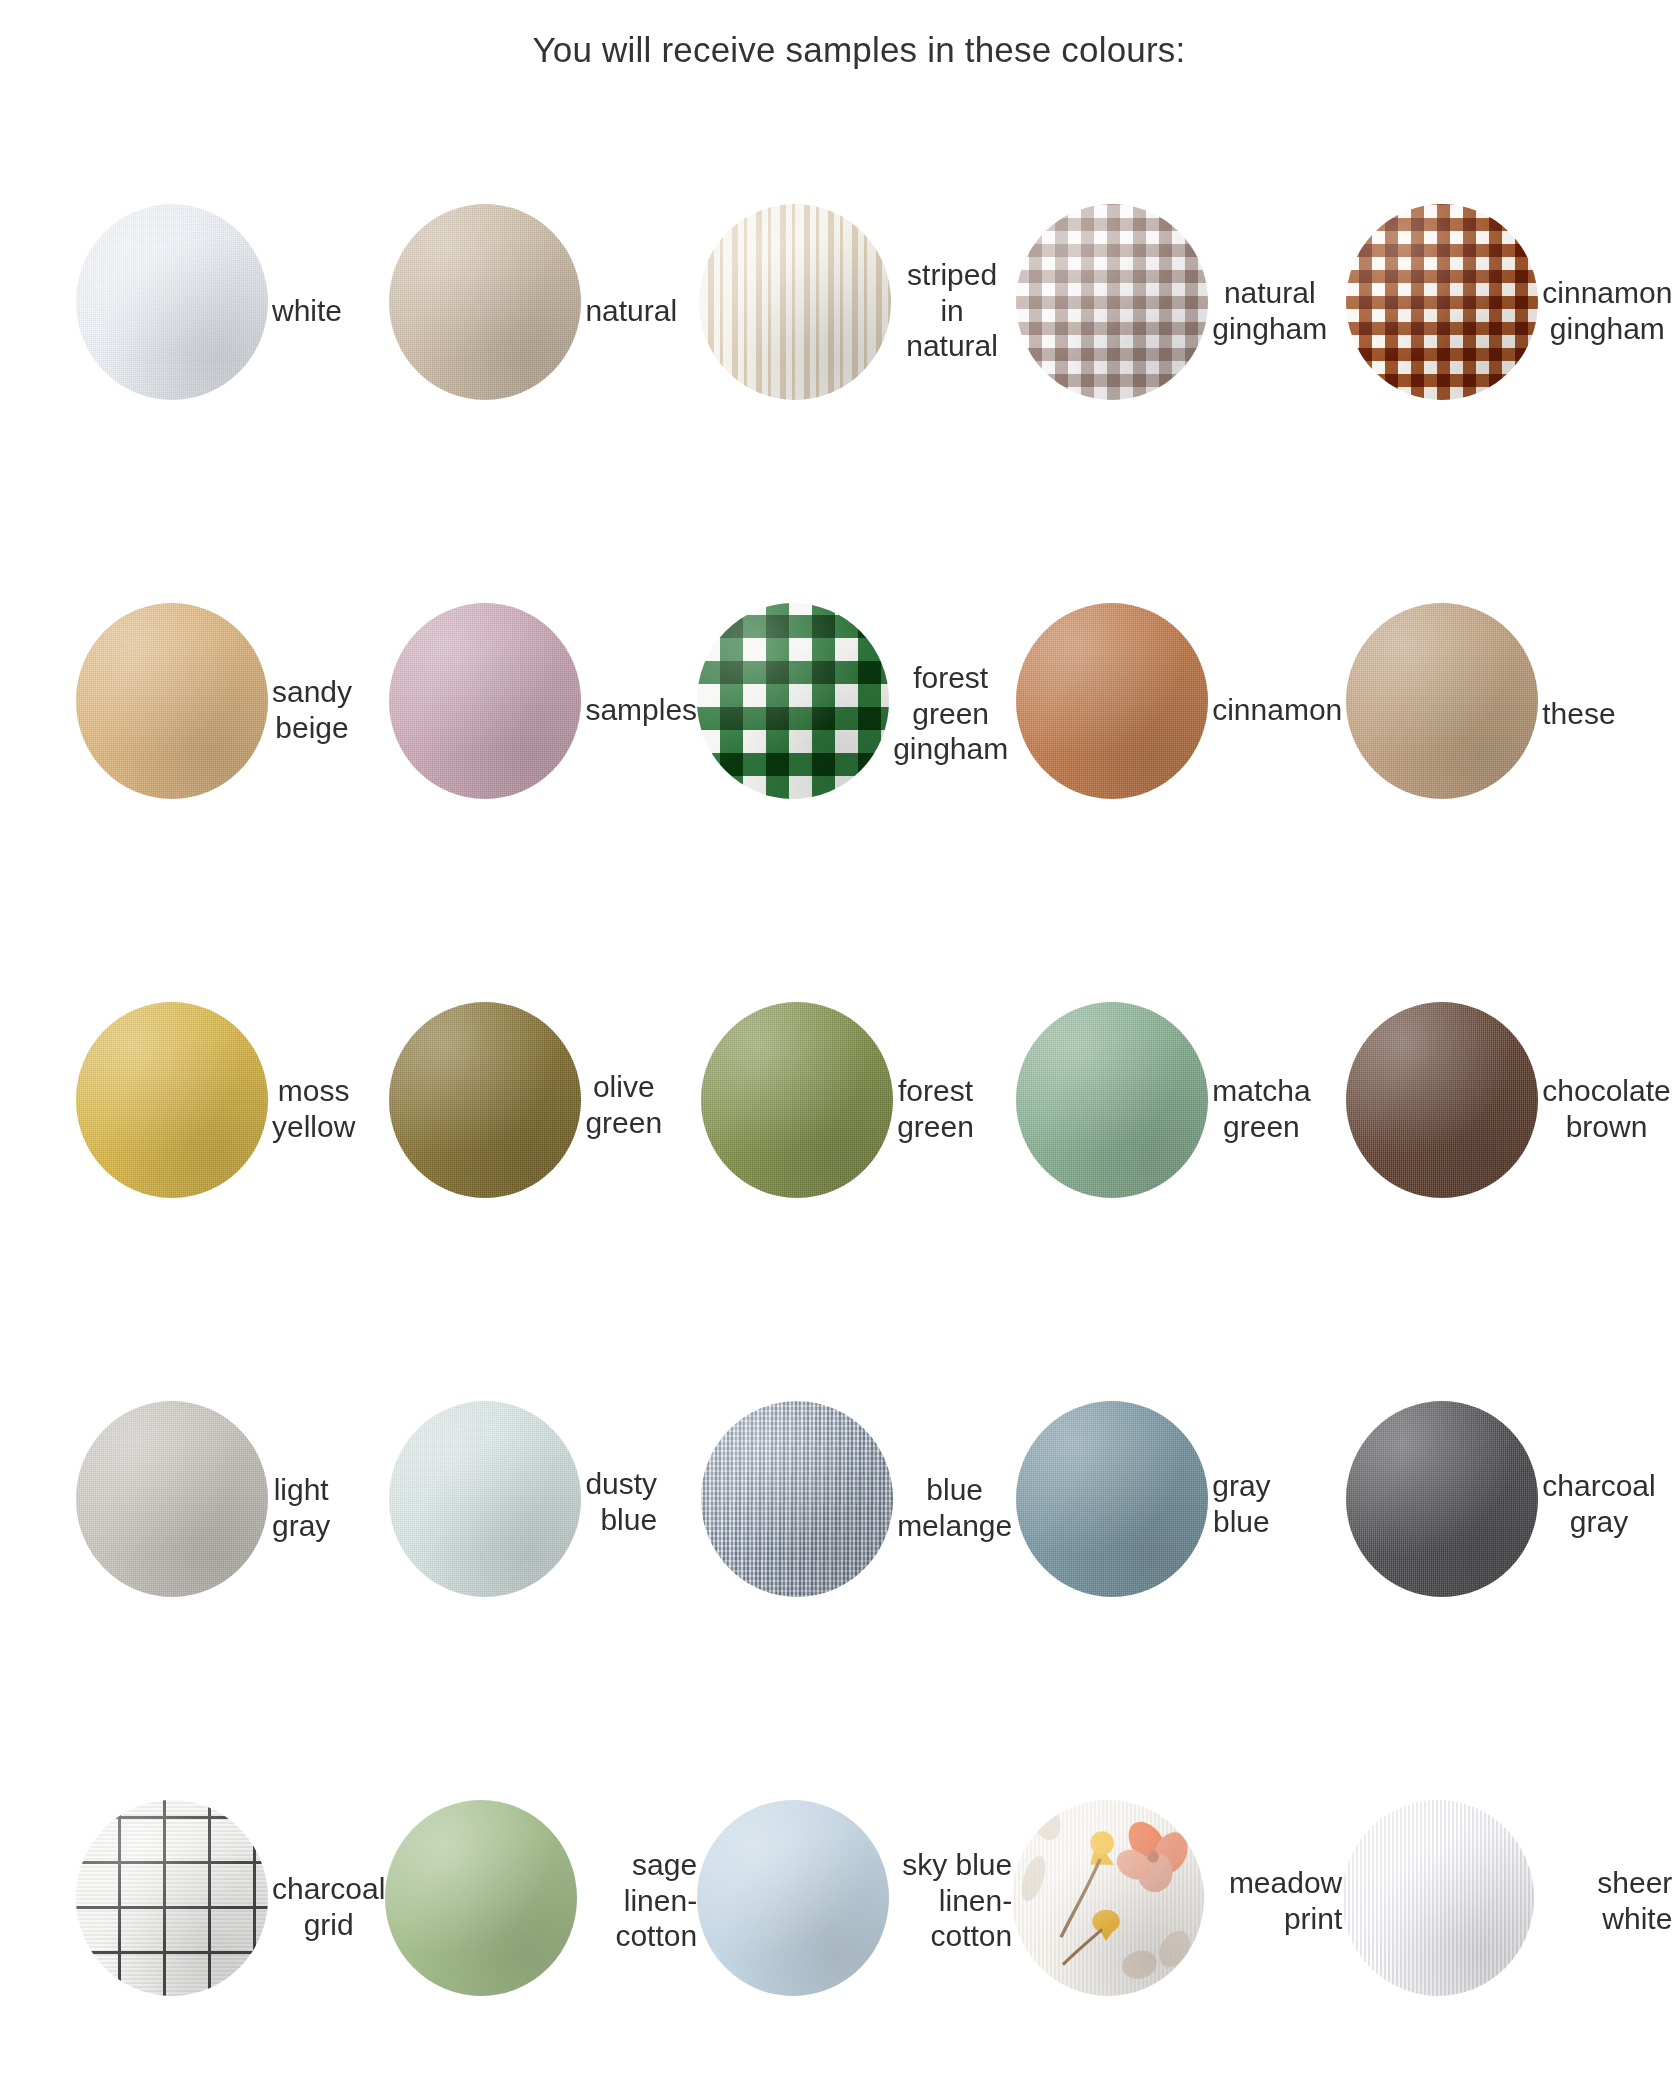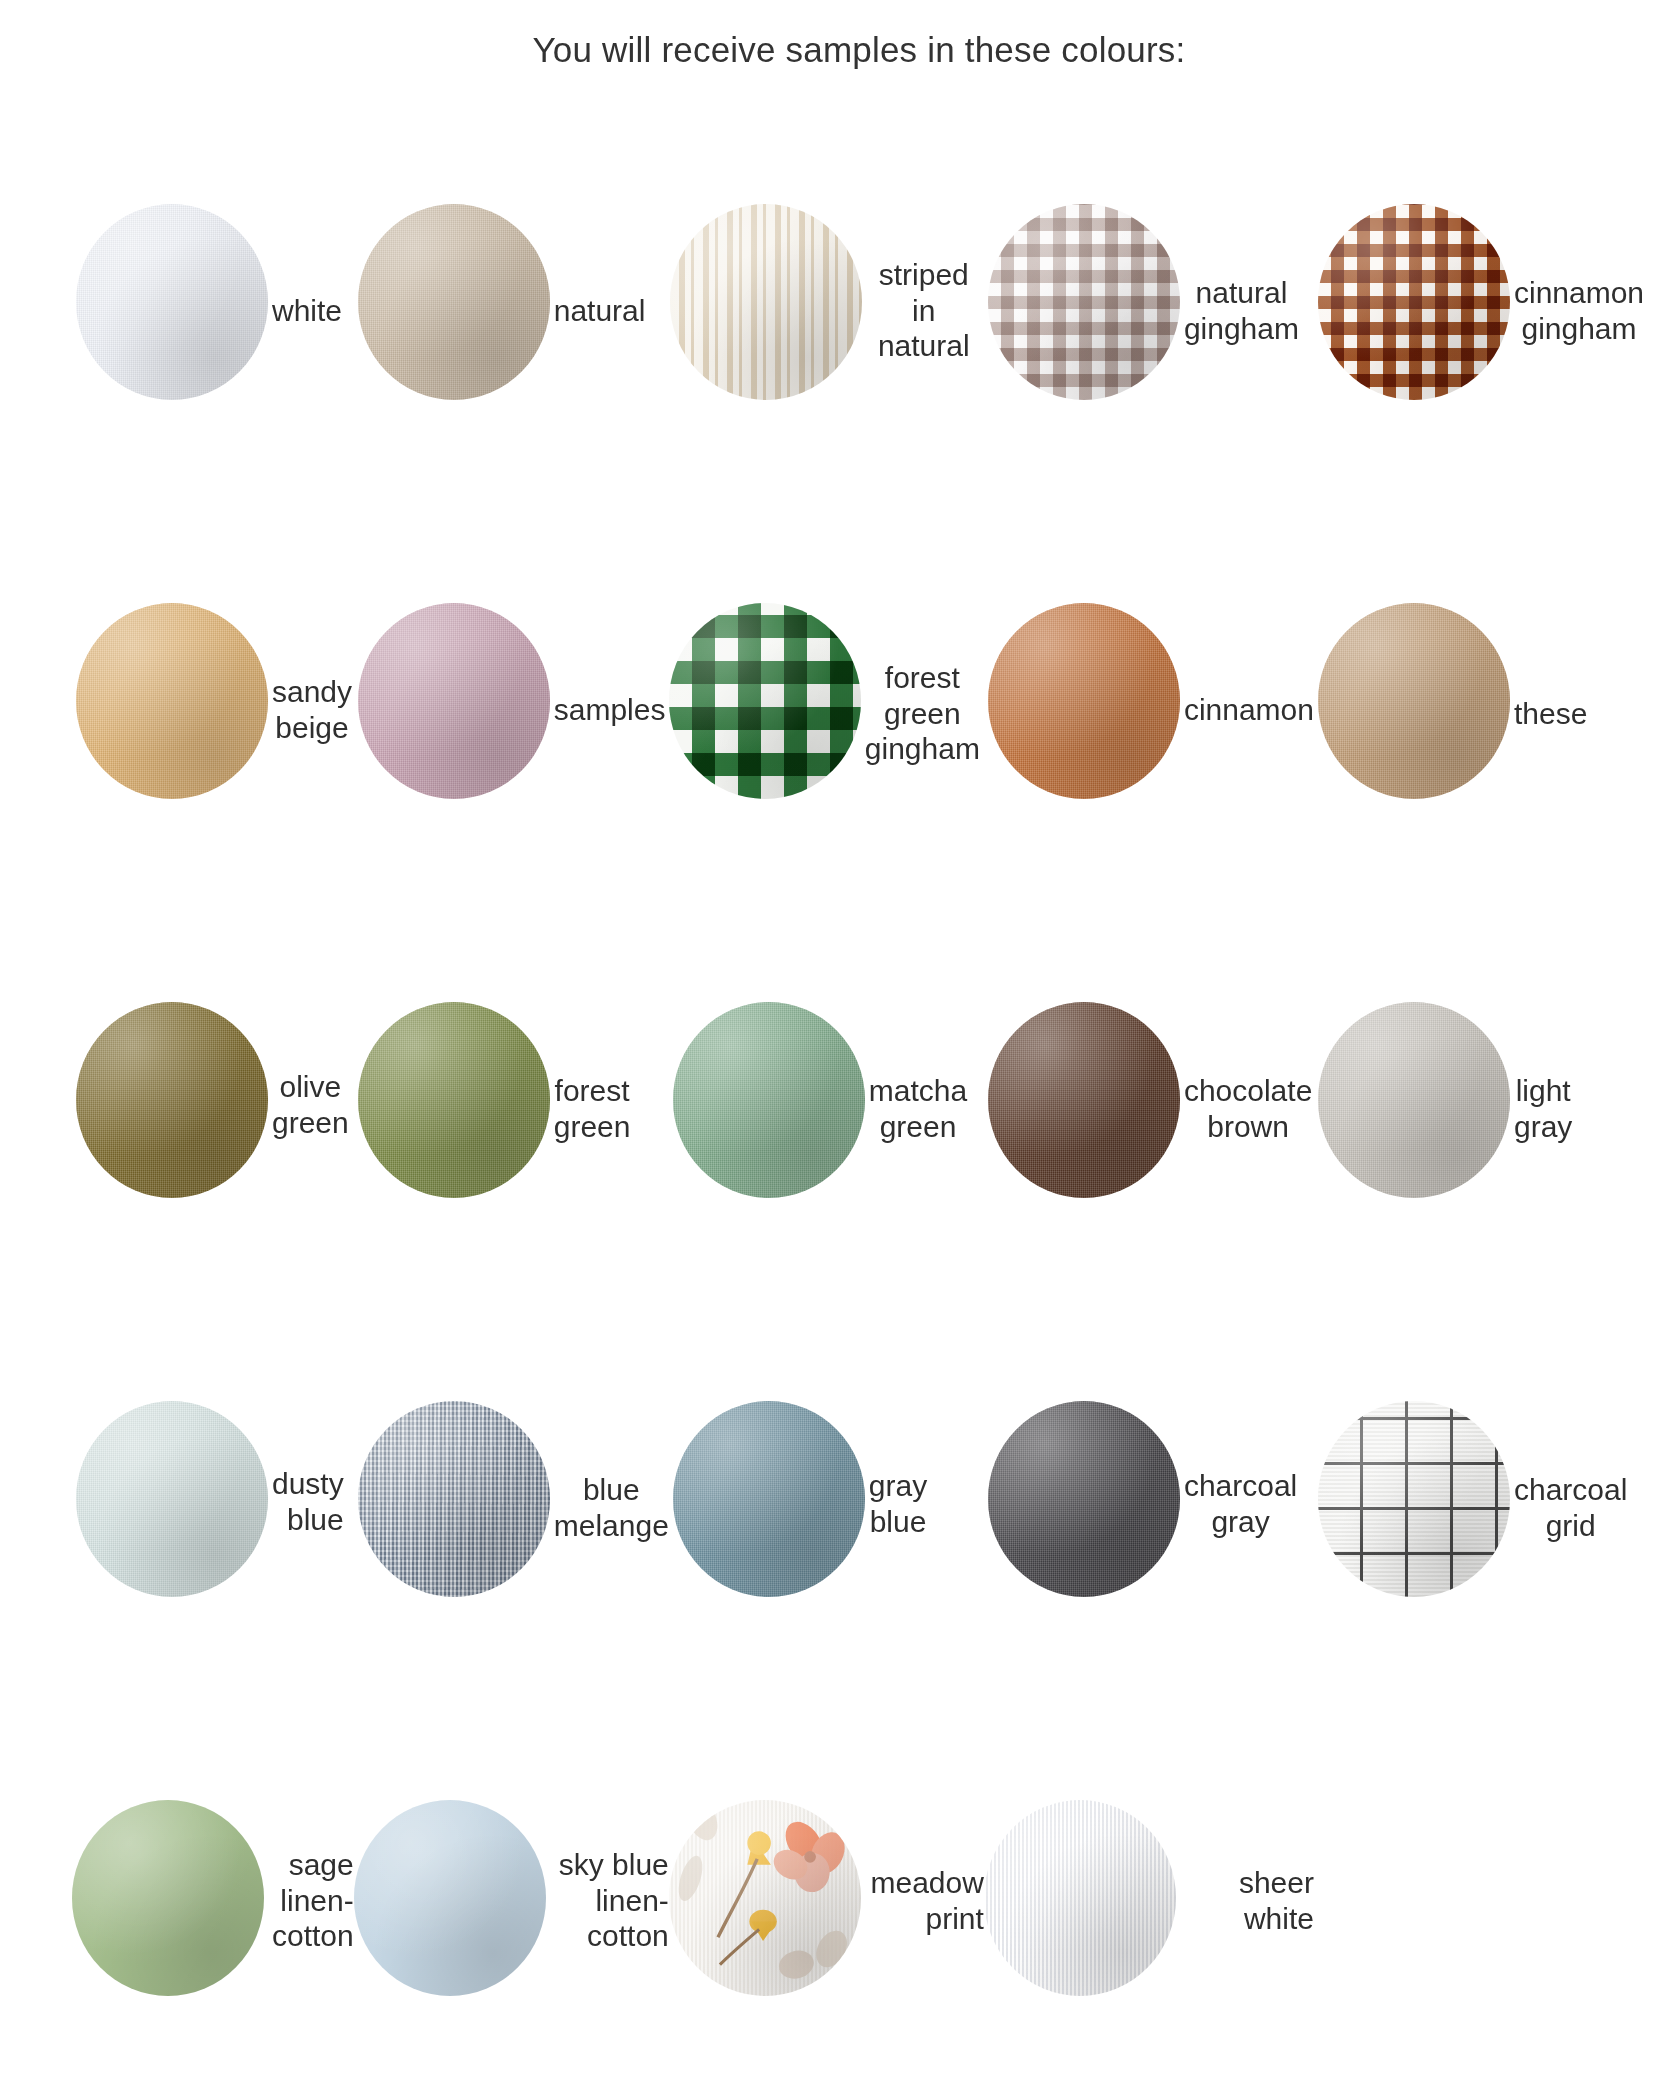--- a/index.html
+++ b/index.html
@@ -177,20 +177,27 @@
         <div class="swatch-wrap">
           <div class="swatch weave shade" style="background-color: rgb(194, 113, 58);"></div>
         </div>
         <div class="label">cinnamon</div>
       </div>
       <div class="cell nudge-down">
         <div class="swatch-wrap">
           <div class="swatch weave shade" style="background-color: rgb(192, 156, 117);"></div>
         </div>
         <div class="label">these</div>
+      </div>
+      <div class="cell ">
+        <div class="swatch-wrap">
+          <div class="swatch weave shade" style="background-color: rgb(217, 180, 60);"></div>
+        </div>
+        <div class="label">moss
+yellow</div>
       </div>
       <div class="cell nudge-up2">
         <div class="swatch-wrap">
           <div class="swatch weave shade" style="background-color: rgb(125, 106, 44);"></div>
         </div>
         <div class="label">olive
 green</div>
       </div>
       <div class="cell ">
         <div class="swatch-wrap">

